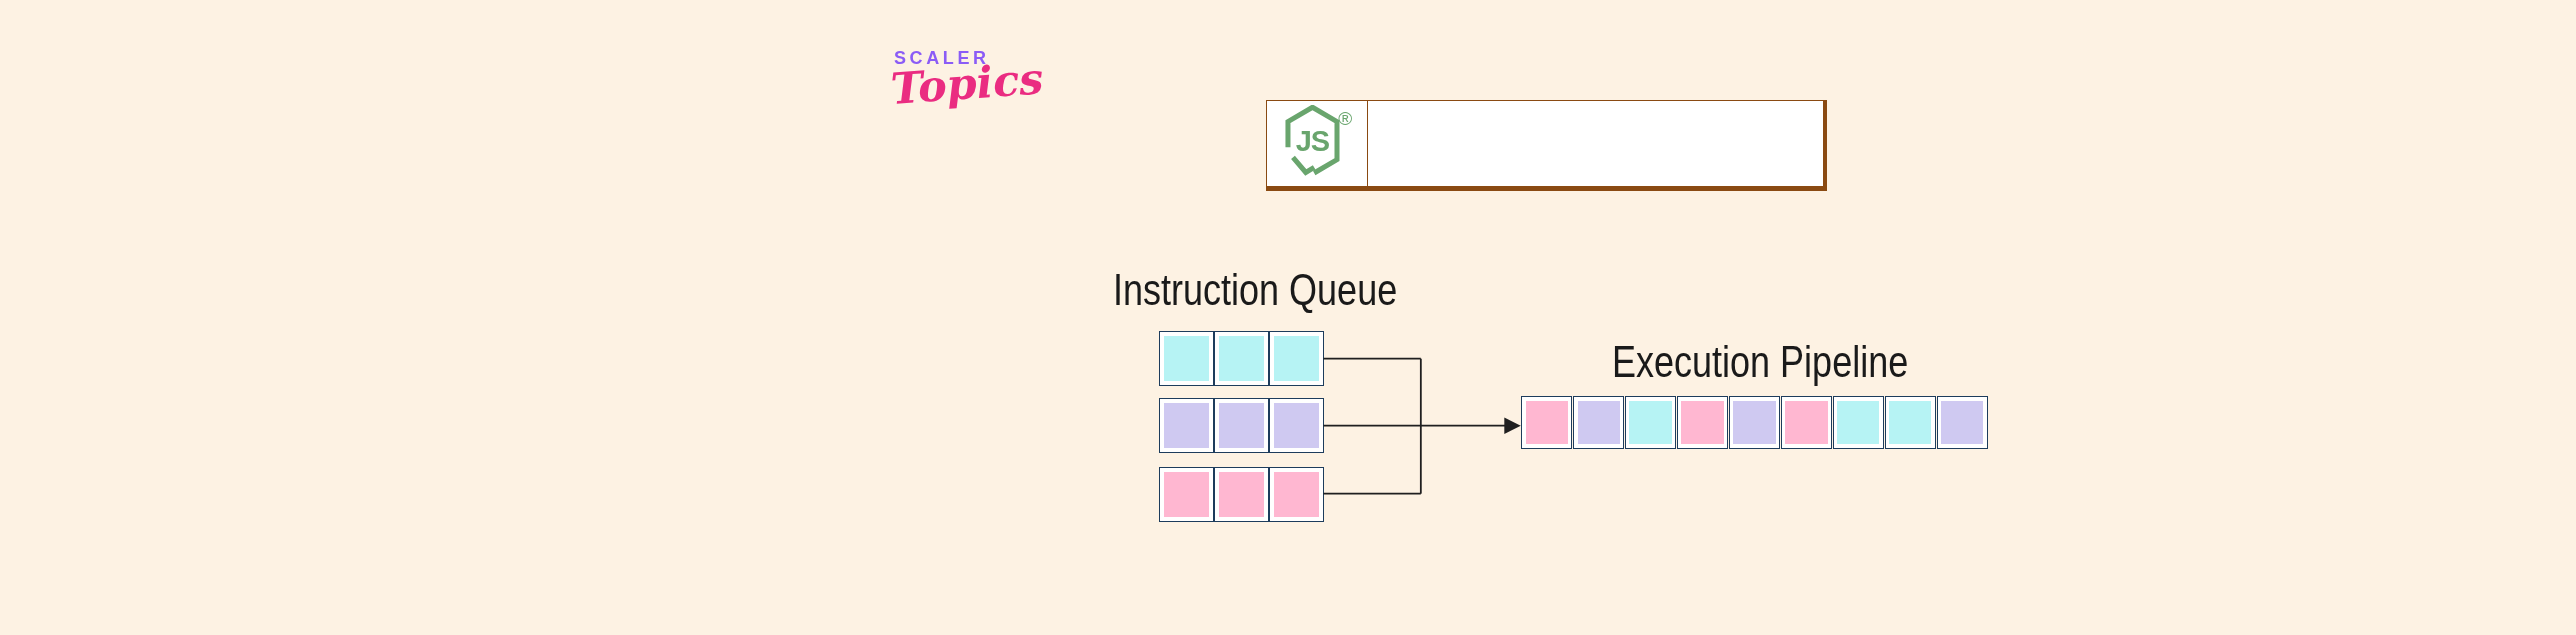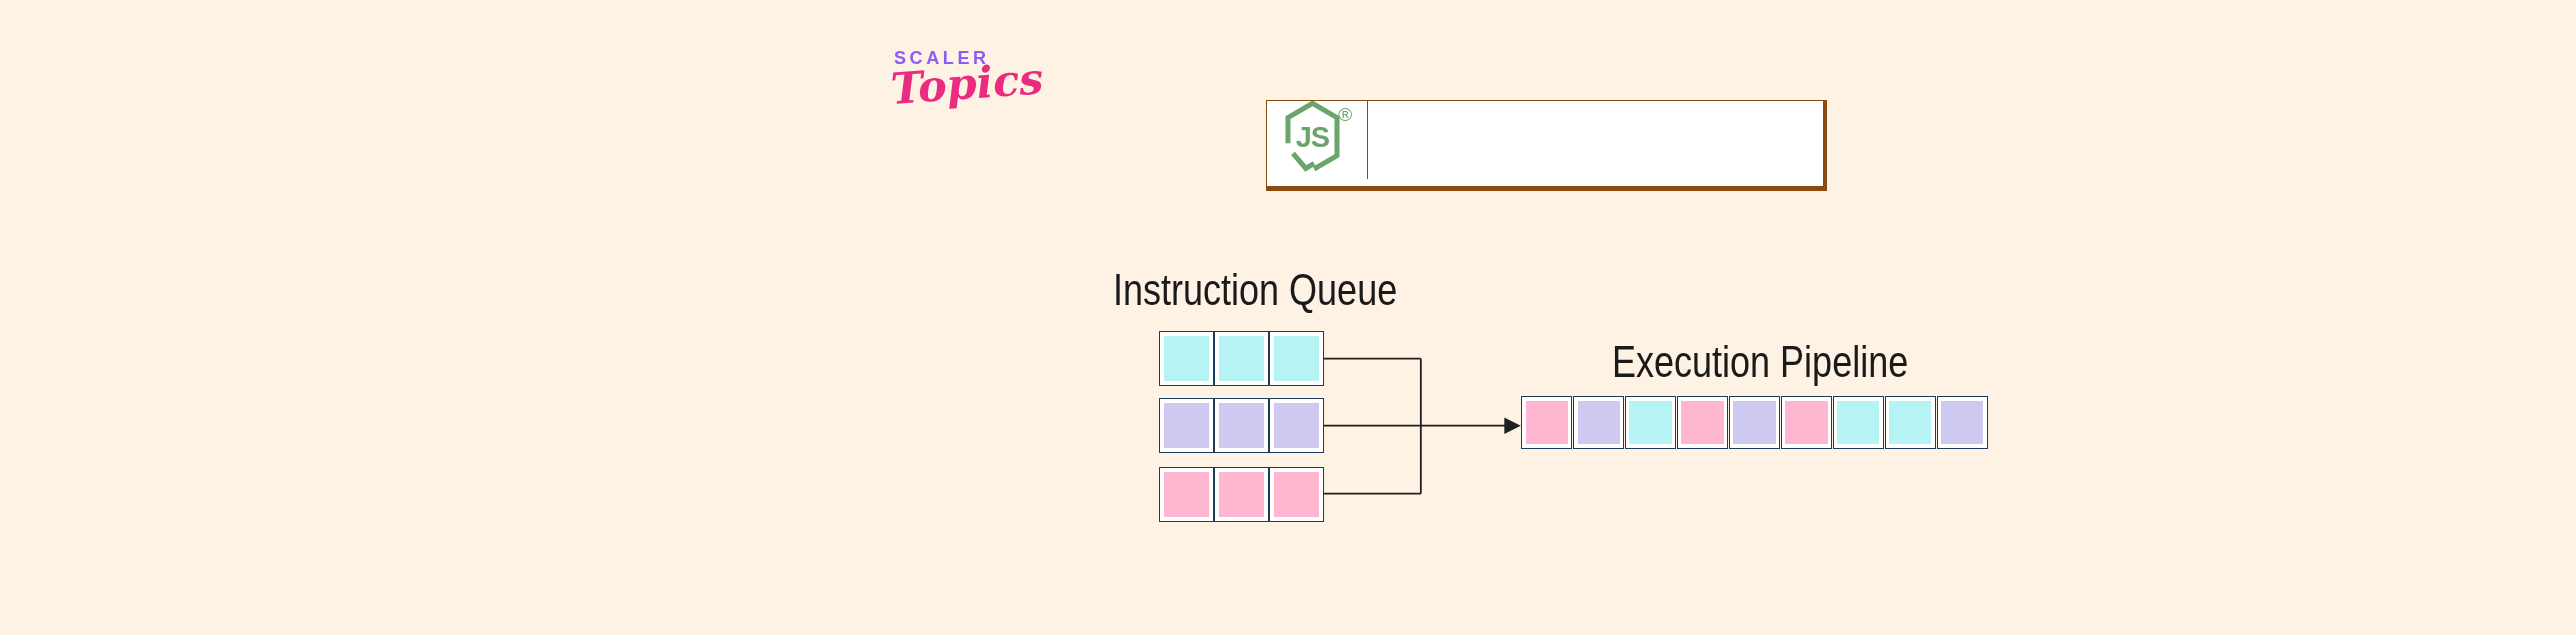--- a/index.html
+++ b/index.html
@@ -20,21 +20,21 @@
     font-family:"DejaVu Serif",serif;font-style:italic;font-weight:bold;
     font-size:43px;color:#ea2c81;line-height:1;margin-top:1px;margin-left:-3.1px;
     transform:rotate(-4deg);transform-origin:left center;
   }
 
   
   .title-box{
     position:absolute;left:1266px;top:100px;width:561px;height:91px;
     box-sizing:border-box;background:#ffffff;
     border-style:solid;border-color:#8a4a12;border-width:1.5px 4.1px 5.2px 1.5px;
-    display:flex;flex-direction:column;
+    display:flex;flex-direction:row;
   }
   .logo-cell{
     width:101px;box-sizing:border-box;border-right:1.5px solid #8a4a12;
     display:flex;align-items:center;justify-content:center;
   }
   .title-cell{
     flex:1;display:flex;align-items:center;justify-content:center;
   }
   .title-text{
     font-size:50px;font-weight:bold;color:#262626;white-space:nowrap;

